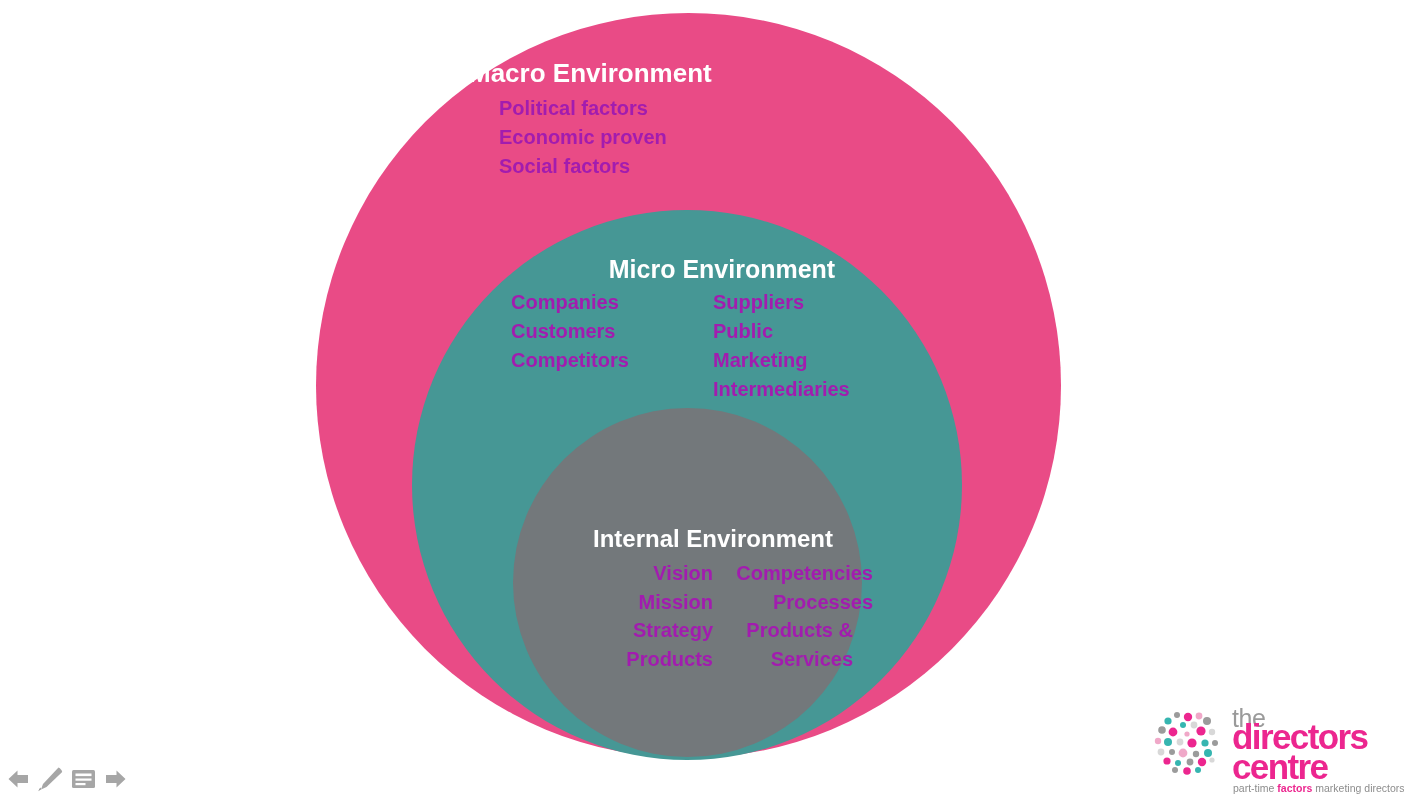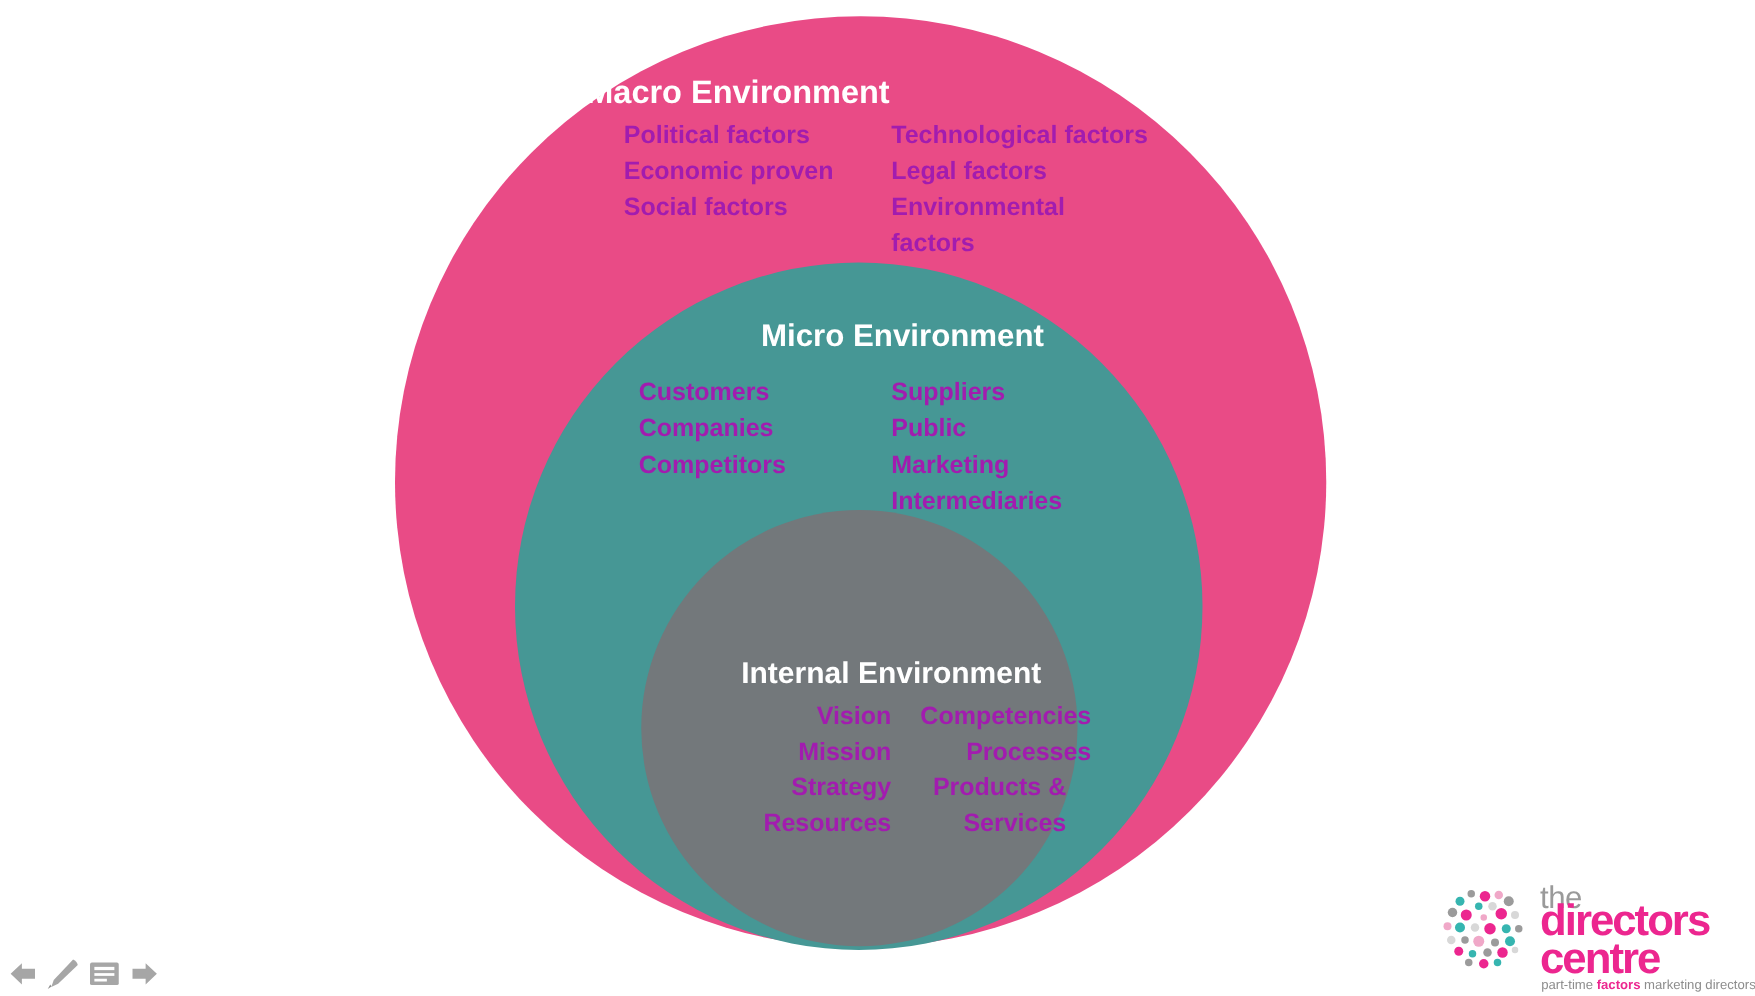--- a/index.html
+++ b/index.html
@@ -55,21 +55,21 @@
   
   #macro-content { left:499px; top:58px; width:470px; }
   #macro-content .ring-title { font-size:26px; text-align:left; margin-left:-30px; margin-bottom:5px; }
   #macro-content .item { font-size:20px; line-height:29px; }
   #macro-content .col-left  { width:214px; }
   #macro-content .col-right { width:220px; }
   #macro-content .col-right .item.wrap { white-space:normal; line-height:29px; width:170px; }
 
   
   #micro-content { left:511px; top:255px; width:430px; }
-  #micro-content .ring-title { font-size:25px; text-align:center; margin-left:-8px; margin-bottom:16px; }
+  #micro-content .ring-title { font-size:25px; text-align:center; margin-left:-8px; margin-bottom:4px; }
   #micro-content .item { font-size:20px; line-height:29px; }
   #micro-content .col-left  { width:202px; }
   #micro-content .col-right { width:200px; }
   #micro-content .col-right .item.wrap { white-space:normal; line-height:29px; width:165px; }
 
   
   #internal-content { left:554px; top:525px; width:320px; }
   #internal-content .ring-title { font-size:24px; text-align:center; margin-left:-2px; margin-bottom:6px; }
   #internal-content .item { font-size:20px; line-height:28.5px;text-align:right; }
   #internal-content .col-left  { width:159px; }
@@ -118,52 +118,47 @@
   <div class="circle" id="internal-circle"></div>
 
   <div class="ring-content" id="macro-content">
     <div class="ring-title">Macro Environment</div>
     <div class="cols">
       <div class="col col-left">
         <div class="item">Political factors</div>
         <div class="item">Economic proven</div>
         <div class="item">Social factors</div>
       </div>
-      <div class="col col-right">
-        <div class="item">Technological factors</div>
-        <div class="item">Legal factors</div>
-        <div class="item wrap">Environmental factors</div>
-      </div>
     </div>
   </div>
 
   <div class="ring-content" id="micro-content">
     <div class="ring-title">Micro Environment</div>
     <div class="cols">
       <div class="col col-left">
+        <div class="item">Companies</div>
         <div class="item">Customers</div>
-        <div class="item">Companies</div>
         <div class="item">Competitors</div>
       </div>
       <div class="col col-right">
         <div class="item">Suppliers</div>
         <div class="item">Public</div>
         <div class="item wrap">Marketing Intermediaries</div>
       </div>
     </div>
   </div>
 
   <div class="ring-content" id="internal-content">
     <div class="ring-title">Internal Environment</div>
     <div class="cols">
       <div class="col col-left">
         <div class="item">Vision</div>
         <div class="item">Mission</div>
         <div class="item">Strategy</div>
-        <div class="item">Resources</div>
+        <div class="item">Products</div>
       </div>
       <div class="col col-right">
         <div class="item">Competencies</div>
         <div class="item">Processes</div>
         <div class="item wrap">Products &amp; Services</div>
       </div>
     </div>
   </div>
 
   <div id="nav-icons">

